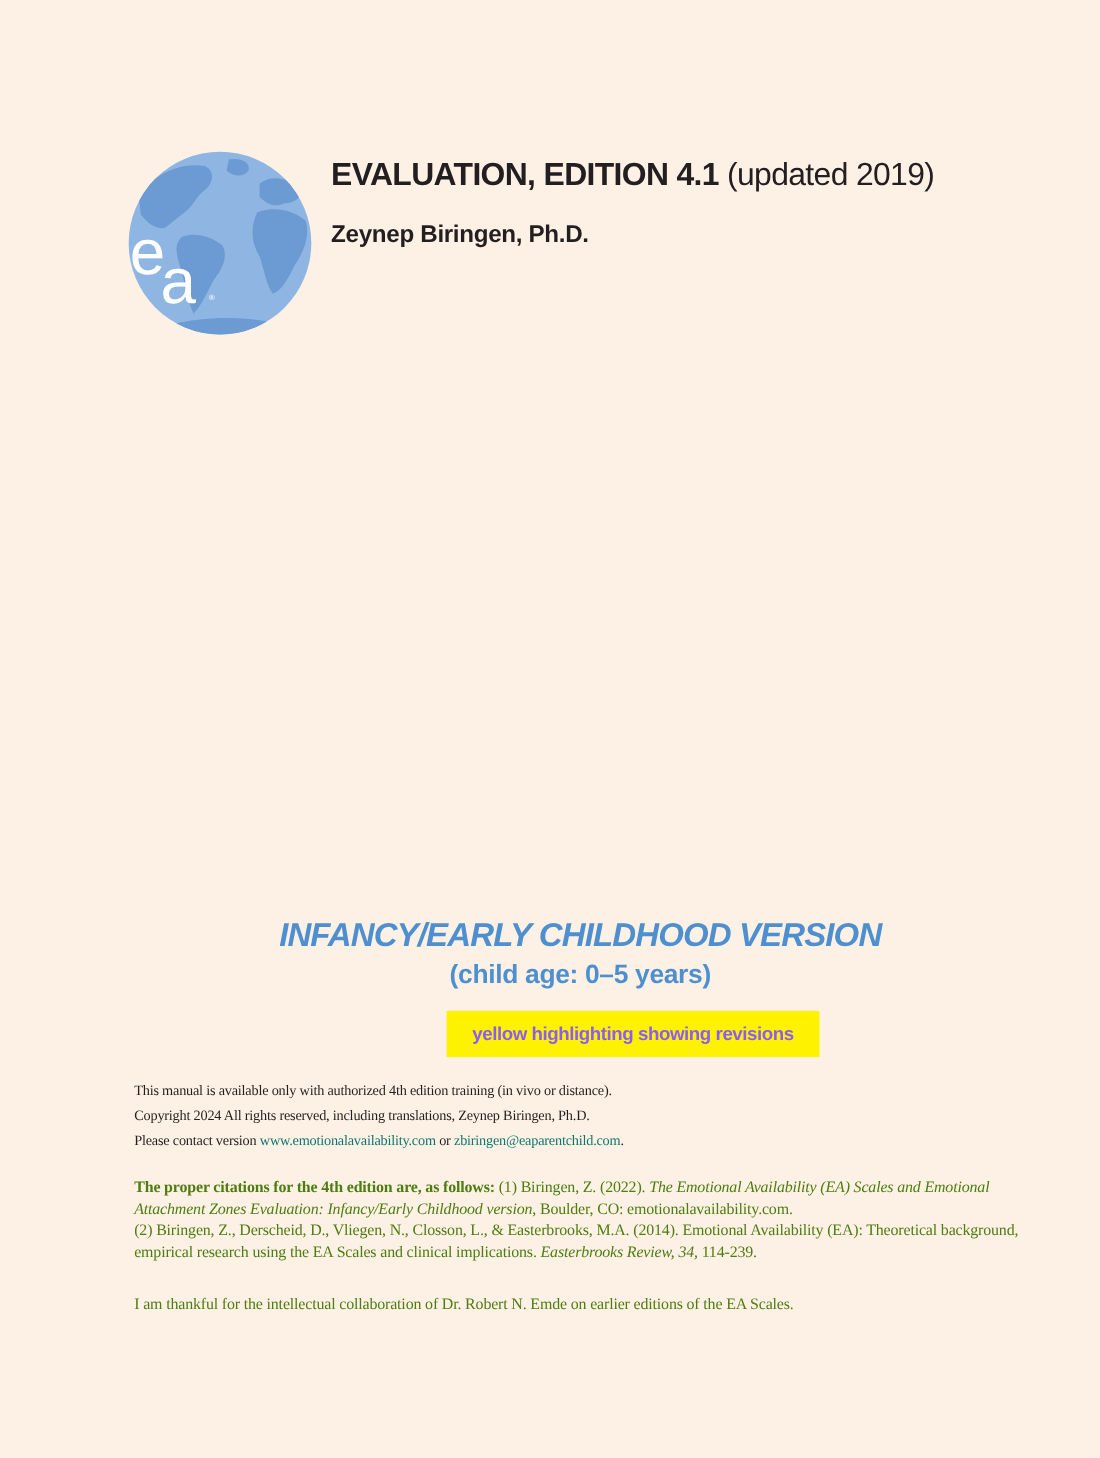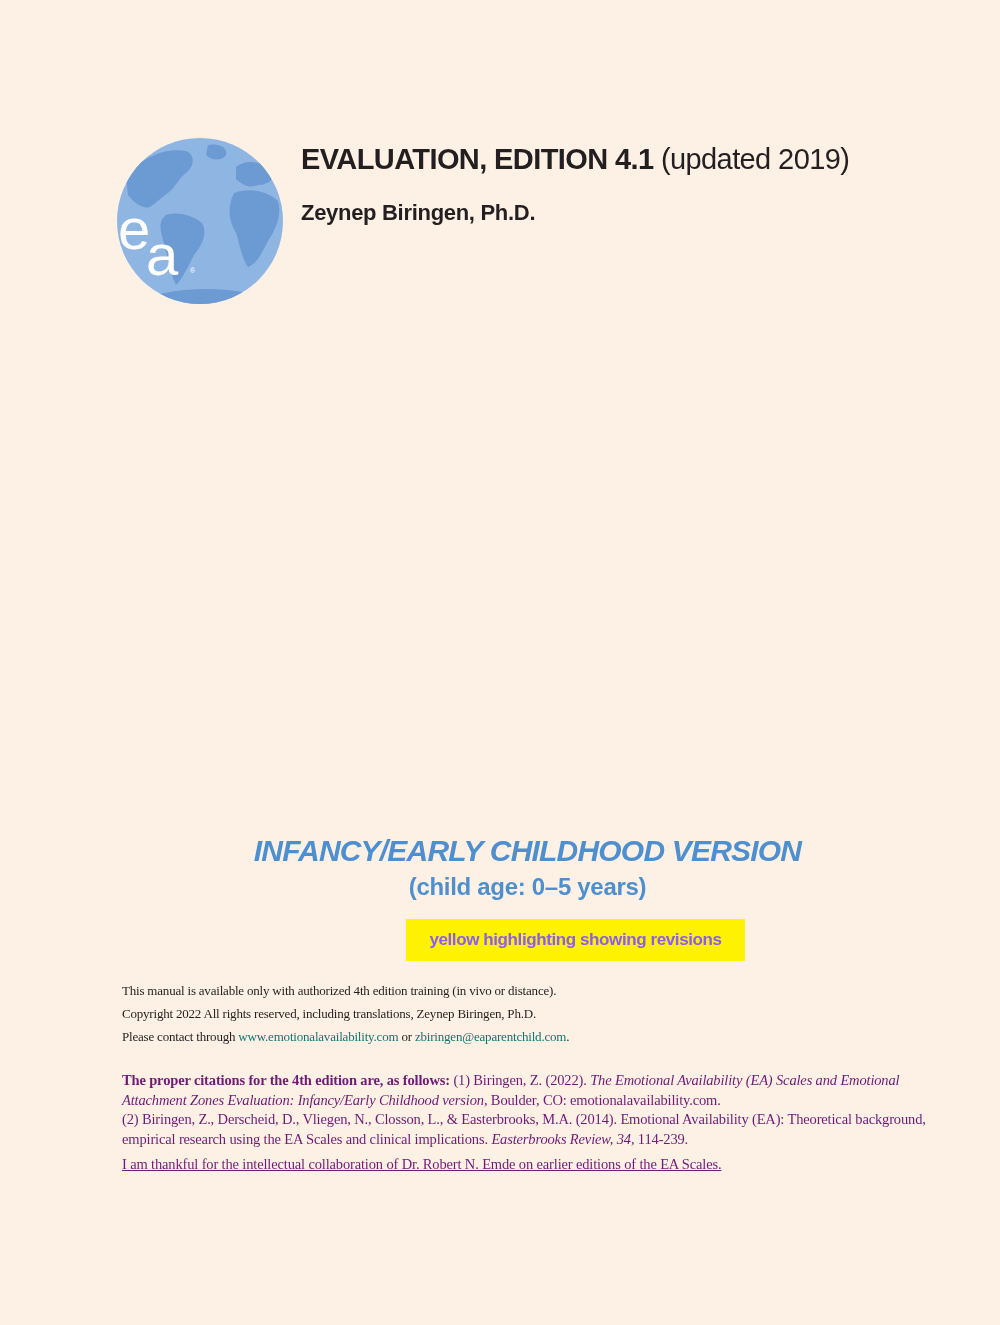--- a/index.html
+++ b/index.html
@@ -64,26 +64,26 @@
       font-size: 13px; line-height: 23px;
       color: #231f20;
       letter-spacing: -0.2px;
     }
     .notice a { color: #0f766e; text-decoration: none; }
     .citations {
       position: absolute; left: 122px; top: 1071px;
       width: 830px;
       font-family: "Liberation Serif", serif;
       font-size: 14.5px; line-height: 19.5px;
-      color: #701a75;
+      color: #4d7c0f;
       letter-spacing: -0.15px;
     }
     .citations .b { font-weight: bold; }
     .citations .i { font-style: italic; }
-    .thanks { margin-top: 6px; text-decoration: underline; }
+    .thanks { margin-top: 28px; }
   </style>
 </head>
 <body>
 
 <div class="logo">
   <svg width="168" height="168" viewBox="0 0 168 168">
     <defs>
       <clipPath id="globeClip">
           <circle cx="84" cy="84" r="83"></circle>
         </clipPath>
@@ -116,21 +116,21 @@
 
 <div class="version">
   <div class="version-title">INFANCY/EARLY CHILDHOOD VERSION</div>
   <div class="version-sub">(child age: 0–5 years)</div>
 </div>
 
 <div class="highlight-box">yellow highlighting showing revisions</div>
 
 <div class="notice">
   <div>This manual is available only with authorized 4th edition training (in vivo or distance).</div>
-  <div>Copyright 2022 All rights reserved, including translations, Zeynep Biringen, Ph.D.</div>
-  <div><span>Please contact through </span><a href="#">www.emotionalavailability.com</a><span> or </span><a href="#">zbiringen@eaparentchild.com</a><span>.</span></div>
+  <div>Copyright 2024 All rights reserved, including translations, Zeynep Biringen, Ph.D.</div>
+  <div><span>Please contact version </span><a href="#">www.emotionalavailability.com</a><span> or </span><a href="#">zbiringen@eaparentchild.com</a><span>.</span></div>
 </div>
 
 <div class="citations">
   <div><span class="b">The proper citations for the 4th edition are, as follows:</span><span> (1) Biringen, Z. (2022). </span><span class="i">The Emotional Availability (EA) Scales and Emotional Attachment Zones Evaluation: Infancy/Early Childhood version</span><span>, Boulder, CO: emotionalavailability.com.</span></div>
   <div><span>(2) Biringen, Z., Derscheid, D., Vliegen, N., Closson, L., &amp; Easterbrooks, M.A. (2014). Emotional Availability (EA): Theoretical background, empirical research using the EA Scales and clinical implications. </span><span class="i">Easterbrooks Review, 34,</span><span> 114-239.</span></div>
   <div class="thanks">I am thankful for the intellectual collaboration of Dr. Robert N. Emde on earlier editions of the EA Scales.</div>
 </div>
 
 </body></html>

